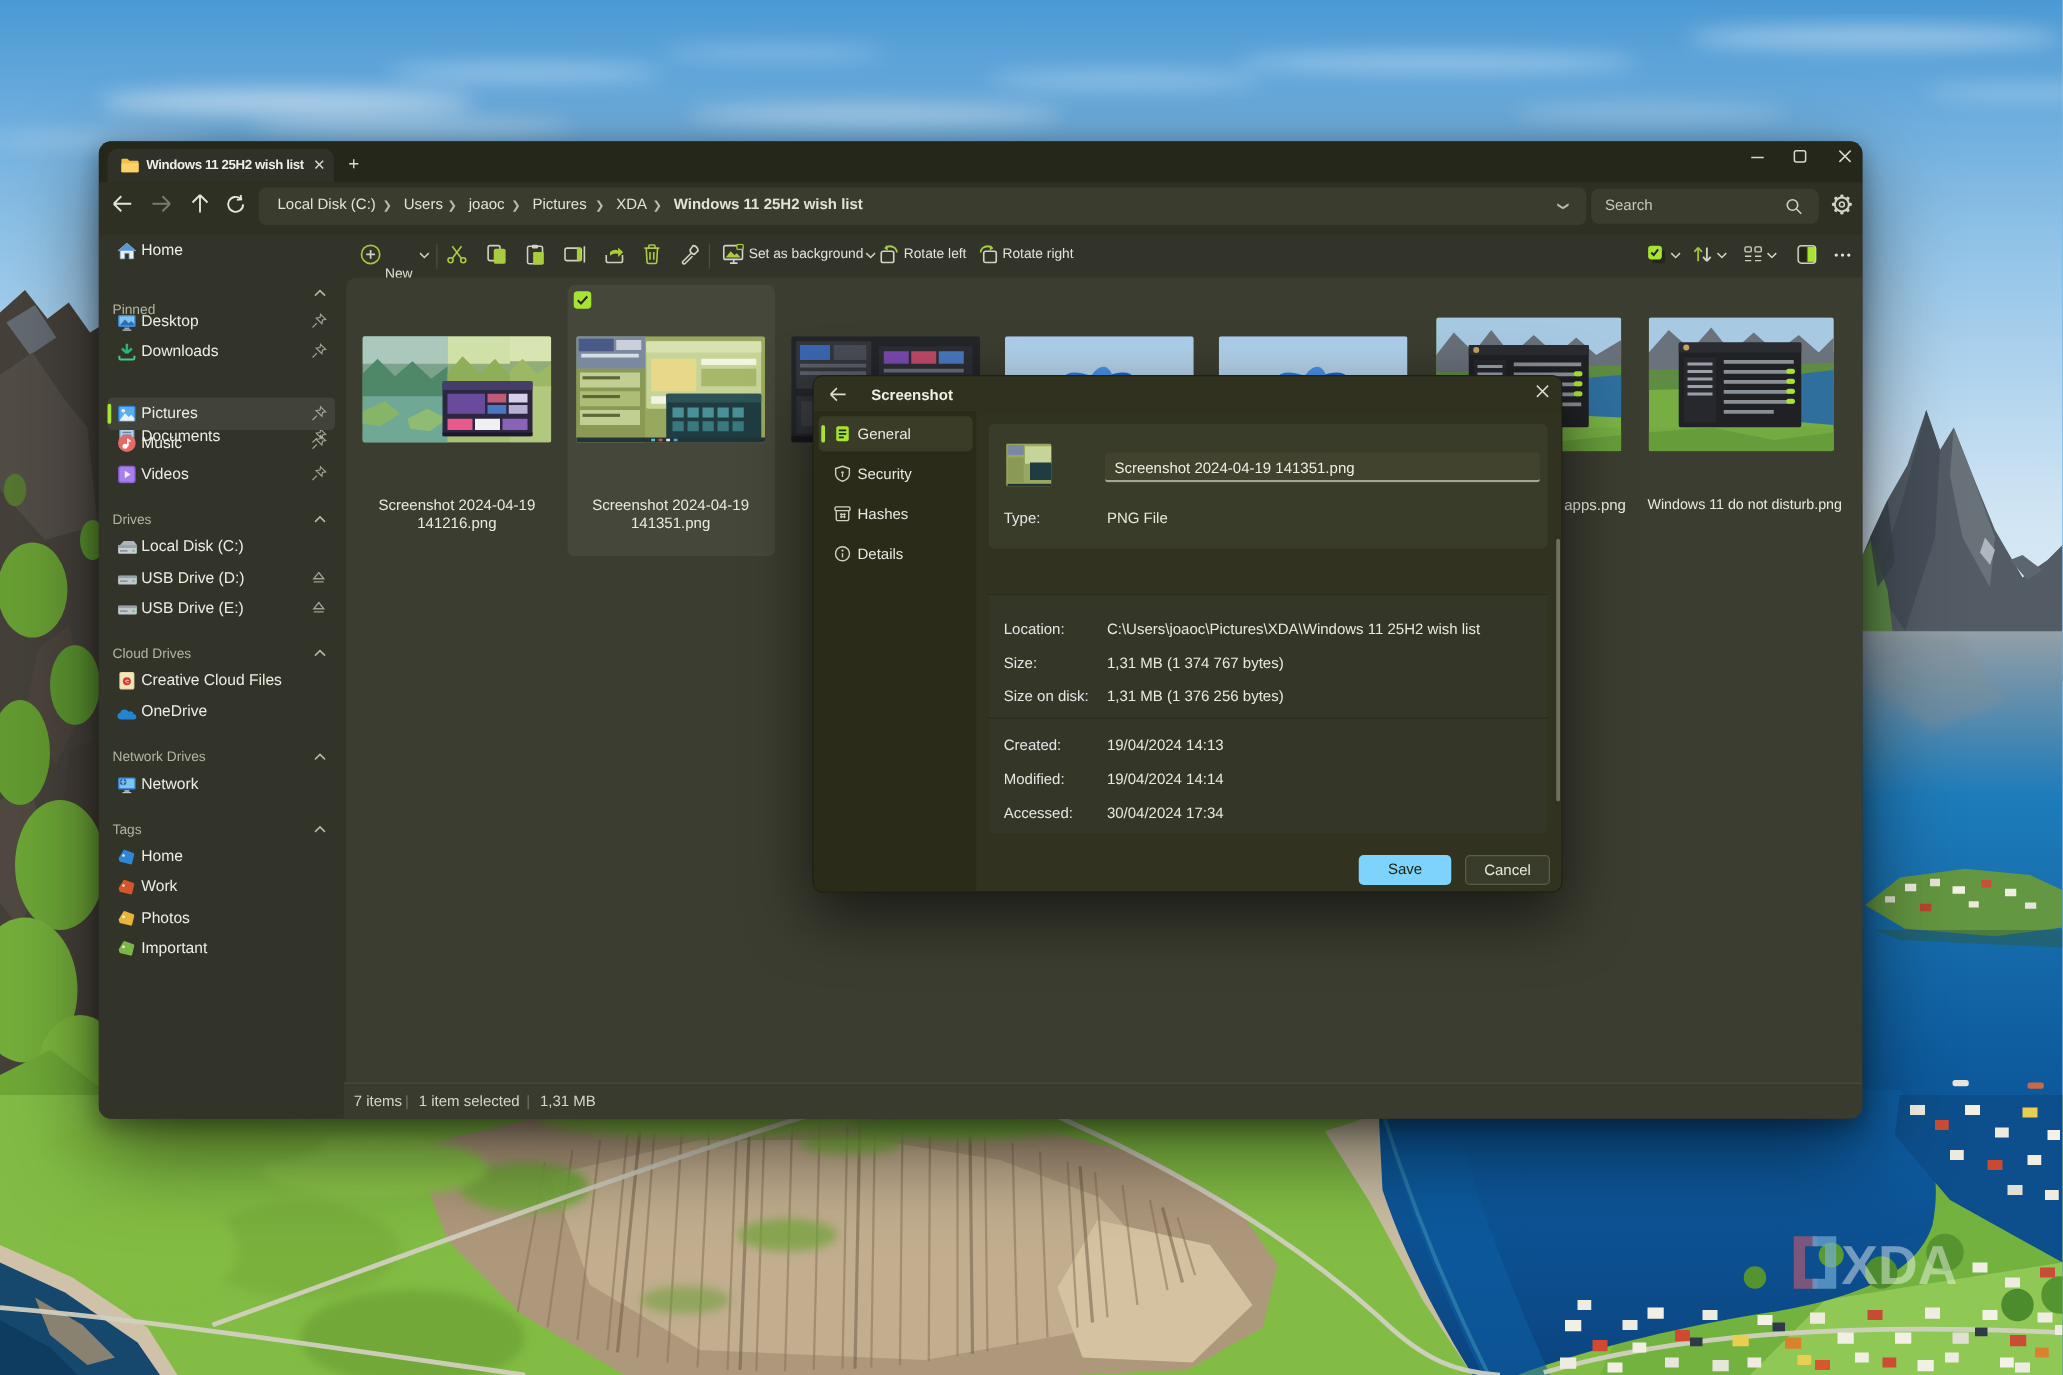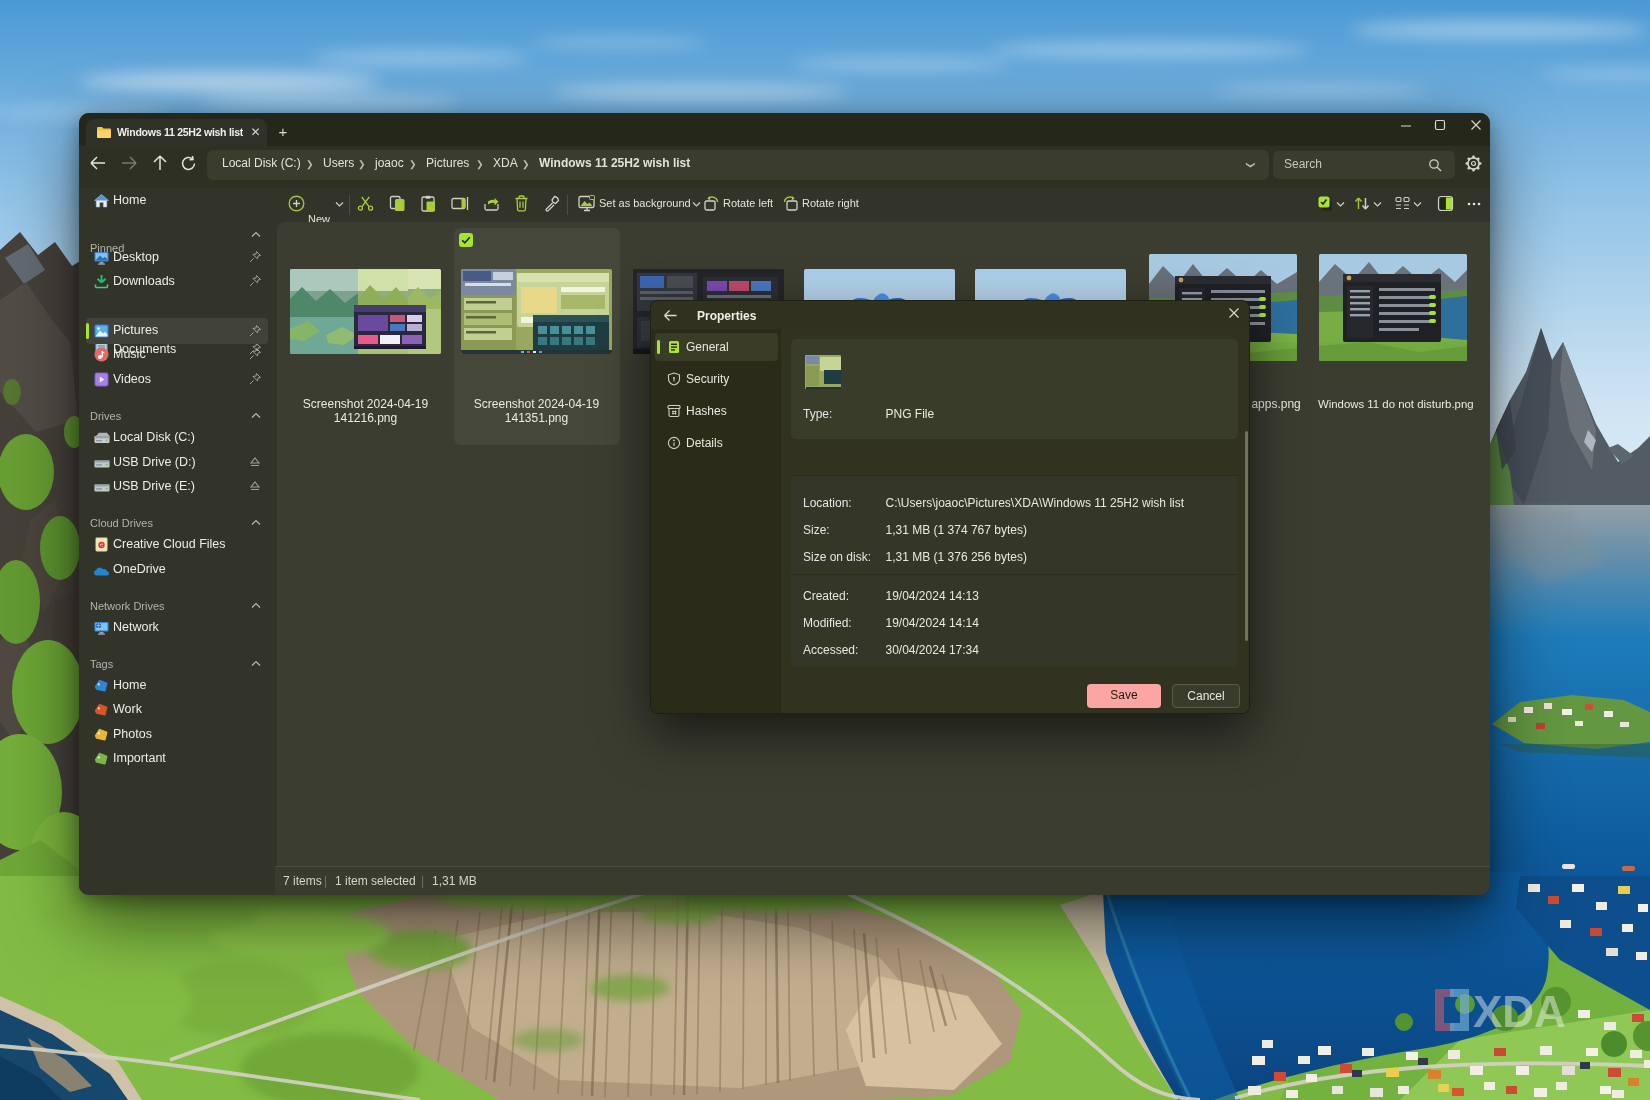--- a/index.html
+++ b/index.html
@@ -883,21 +883,21 @@
     <span class="abs" style="left:60px;top:7px;">1 item selected</span>
     <span class="abs" style="left:146px;top:7px;color:#6f7163;">|</span>
     <span class="abs" style="left:157px;top:7px;">1,31 MB</span>
   </div>
 </div>
 
 <div id="dialog">
   <svg class="abs" style="left:12px;top:8px" width="15" height="13" viewBox="0 0 15 13">
       <path d="M1.5,6.5 L13.5,6.5 M1.5,6.5 L6.5,1.5 M1.5,6.5 L6.5,11.5" stroke="#dcded1" stroke-width="1.3" fill="none"></path>
     </svg>
-  <span class="abs" style="left:46px;top:8px;font-size:12px;font-weight:bold;color:#eef0e4;">Properties</span>
+  <span class="abs" style="left:46px;top:8px;font-size:12px;font-weight:bold;color:#eef0e4;">Screenshot</span>
   <svg class="abs" style="left:577px;top:6px" width="12" height="12" viewBox="0 0 12 12">
       <path d="M1.5,1.5 L10.5,10.5 M10.5,1.5 L1.5,10.5" stroke="#d8d9ce" stroke-width="1.2"></path>
     </svg>
   <div class="abs" style="left:130px;top:28px;width:470px;height:386px;background:#313320;"></div>
   <div id="dlgnav">
     <div class="drow" style="top:3.5px;background:#3a3c28;">
       <div class="abs" style="left:2px;top:7px;width:2.8px;height:14px;background:#a6e431;border-radius:2px;"></div>
       <svg class="abs" style="left:12px;top:7px" width="14" height="14" viewBox="0 0 14 14">
           <rect x="2" y="1" width="10" height="12" rx="1.6" fill="#a6e431"></rect>
           <rect x="4" y="3.6" width="6" height="1.4" fill="#23251a"></rect>
@@ -934,35 +934,38 @@
 
   <div class="dcard" style="top:37.5px;height:100px;">
     <svg class="abs" style="left:11px;top:13px" width="42" height="40" viewBox="0 0 42 40">
       <rect x="3" y="3" width="36" height="34" rx="1" fill="#98a85e"></rect>
       <rect x="4" y="4" width="13" height="8" fill="#7a88a0"></rect>
       <rect x="4" y="14" width="13" height="20" fill="#8a9a54"></rect>
       <rect x="18" y="5" width="21" height="14" fill="#c6d498"></rect>
       <rect x="22" y="18" width="17" height="14" fill="#1f3d40"></rect>
       <rect x="4" y="35" width="35" height="2" fill="#223438"></rect>
     </svg>
+    <div class="abs" style="left:92.5px;top:23px;width:348px;height:24px;background:#41432f;border-radius:3px;border-bottom:2px solid #a4a692;">
+      <span class="abs" style="left:8px;top:5px;font-size:12px;color:#edefe3;">Screenshot 2024-04-19 141351.png</span>
+    </div>
     <span class="dlabel" style="top:68.5px;">Type:</span>
     <span class="dvalue" style="top:68.5px;">PNG File</span>
   </div>
 
   <div class="dcard" style="top:174px;height:192px;background:#343627;border-radius:0 0 5px 5px;border-top:1px solid #2a2c1c;">
     <span class="dlabel" style="top:19.9px;">Location:</span>
     <span class="dvalue" style="top:19.9px;">C:\Users\joaoc\Pictures\XDA\Windows 11 25H2 wish list</span>
     <span class="dlabel" style="top:46.6px;">Size:</span>
     <span class="dvalue" style="top:46.6px;">1,31 MB (1 374 767 bytes)</span>
     <span class="dlabel" style="top:73.6px;">Size on disk:</span>
     <span class="dvalue" style="top:73.6px;">1,31 MB (1 376 256 bytes)</span>
     <div class="abs" style="left:0;top:98.4px;width:447px;height:1px;background:#2a2c1c;"></div>
     <span class="dlabel" style="top:113.4px;">Created:</span>
     <span class="dvalue" style="top:113.4px;">19/04/2024 14:13</span>
     <span class="dlabel" style="top:140.4px;">Modified:</span>
     <span class="dvalue" style="top:140.4px;">19/04/2024 14:14</span>
     <span class="dlabel" style="top:166.7px;">Accessed:</span>
     <span class="dvalue" style="top:166.7px;">30/04/2024 17:34</span>
   </div>
   <div class="abs" style="left:594px;top:130px;width:3px;height:210px;background:#70725f;border-radius:2px;"></div>
-  <div class="abs" style="left:436px;top:383px;width:74px;height:23.5px;background:#fca5a5;border-radius:4px;text-align:center;font-size:12px;color:#1c2008;line-height:23.5px;">Save</div>
+  <div class="abs" style="left:436px;top:383px;width:74px;height:23.5px;background:#7dd3fc;border-radius:4px;text-align:center;font-size:12px;color:#1c2008;line-height:23.5px;">Save</div>
   <div class="abs" style="left:521px;top:383px;width:68px;height:23.5px;background:#3a3c2b;border:1px solid #5b5d4a;border-radius:4px;text-align:center;font-size:12px;color:#e8e9dd;line-height:22px;">Cancel</div>
 </div>
 
 </body></html>

